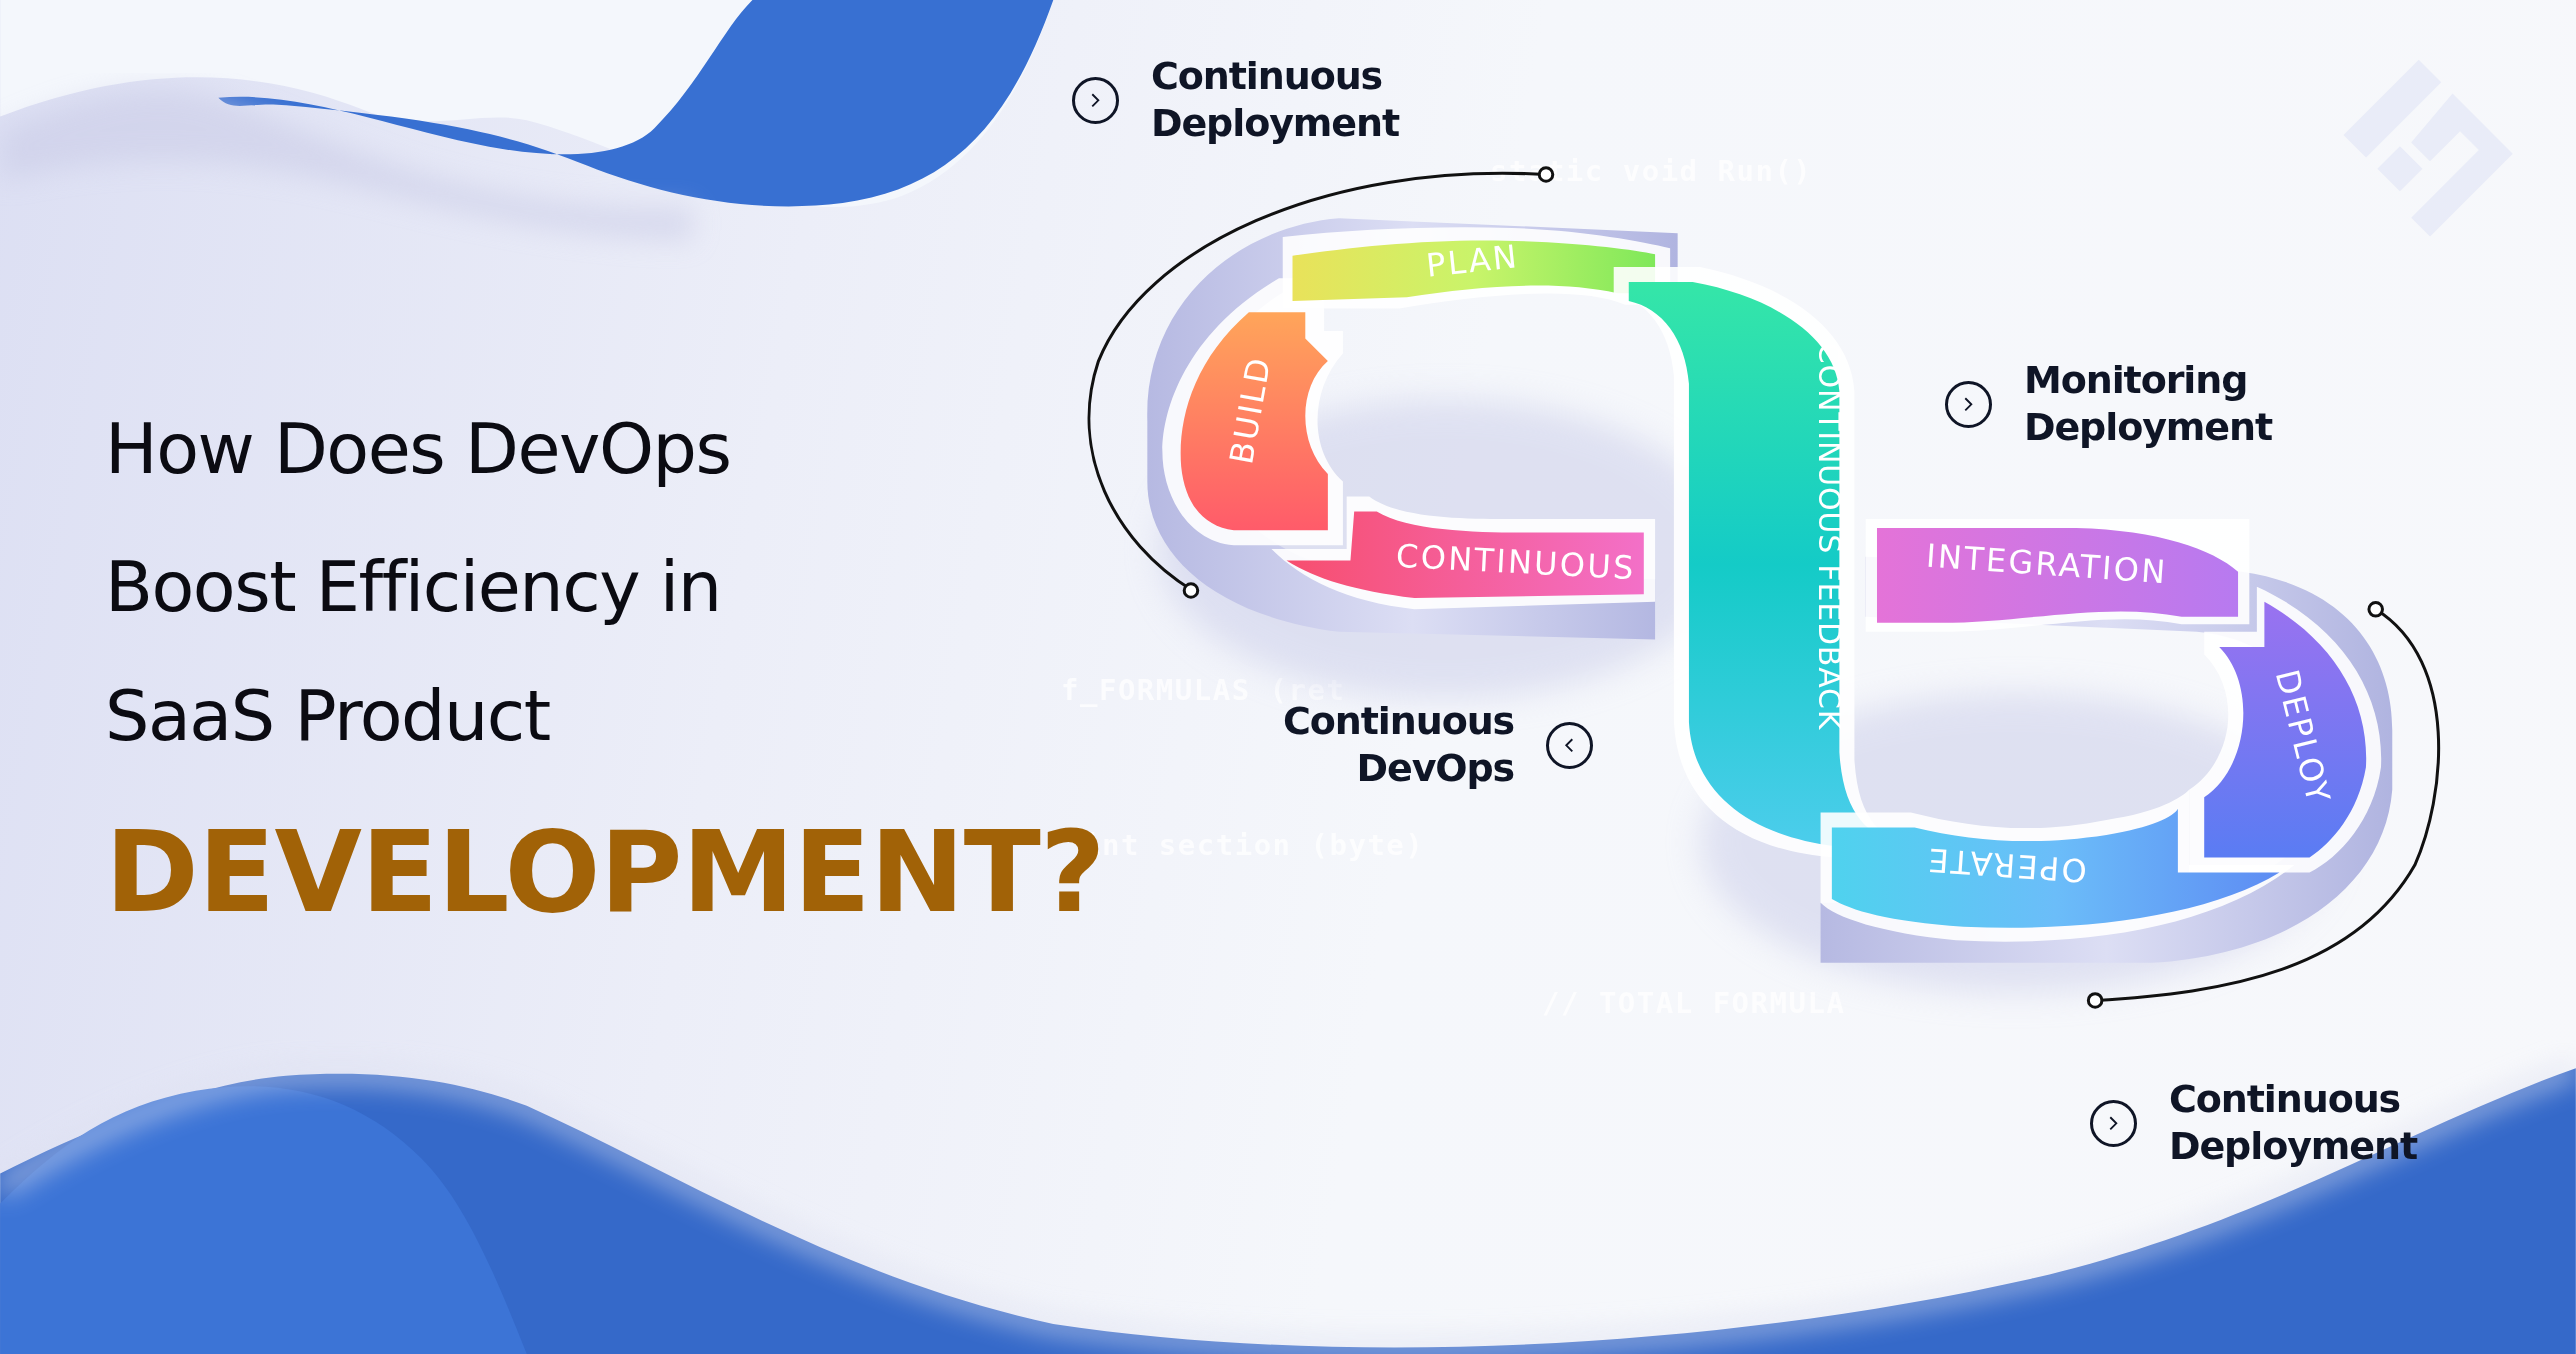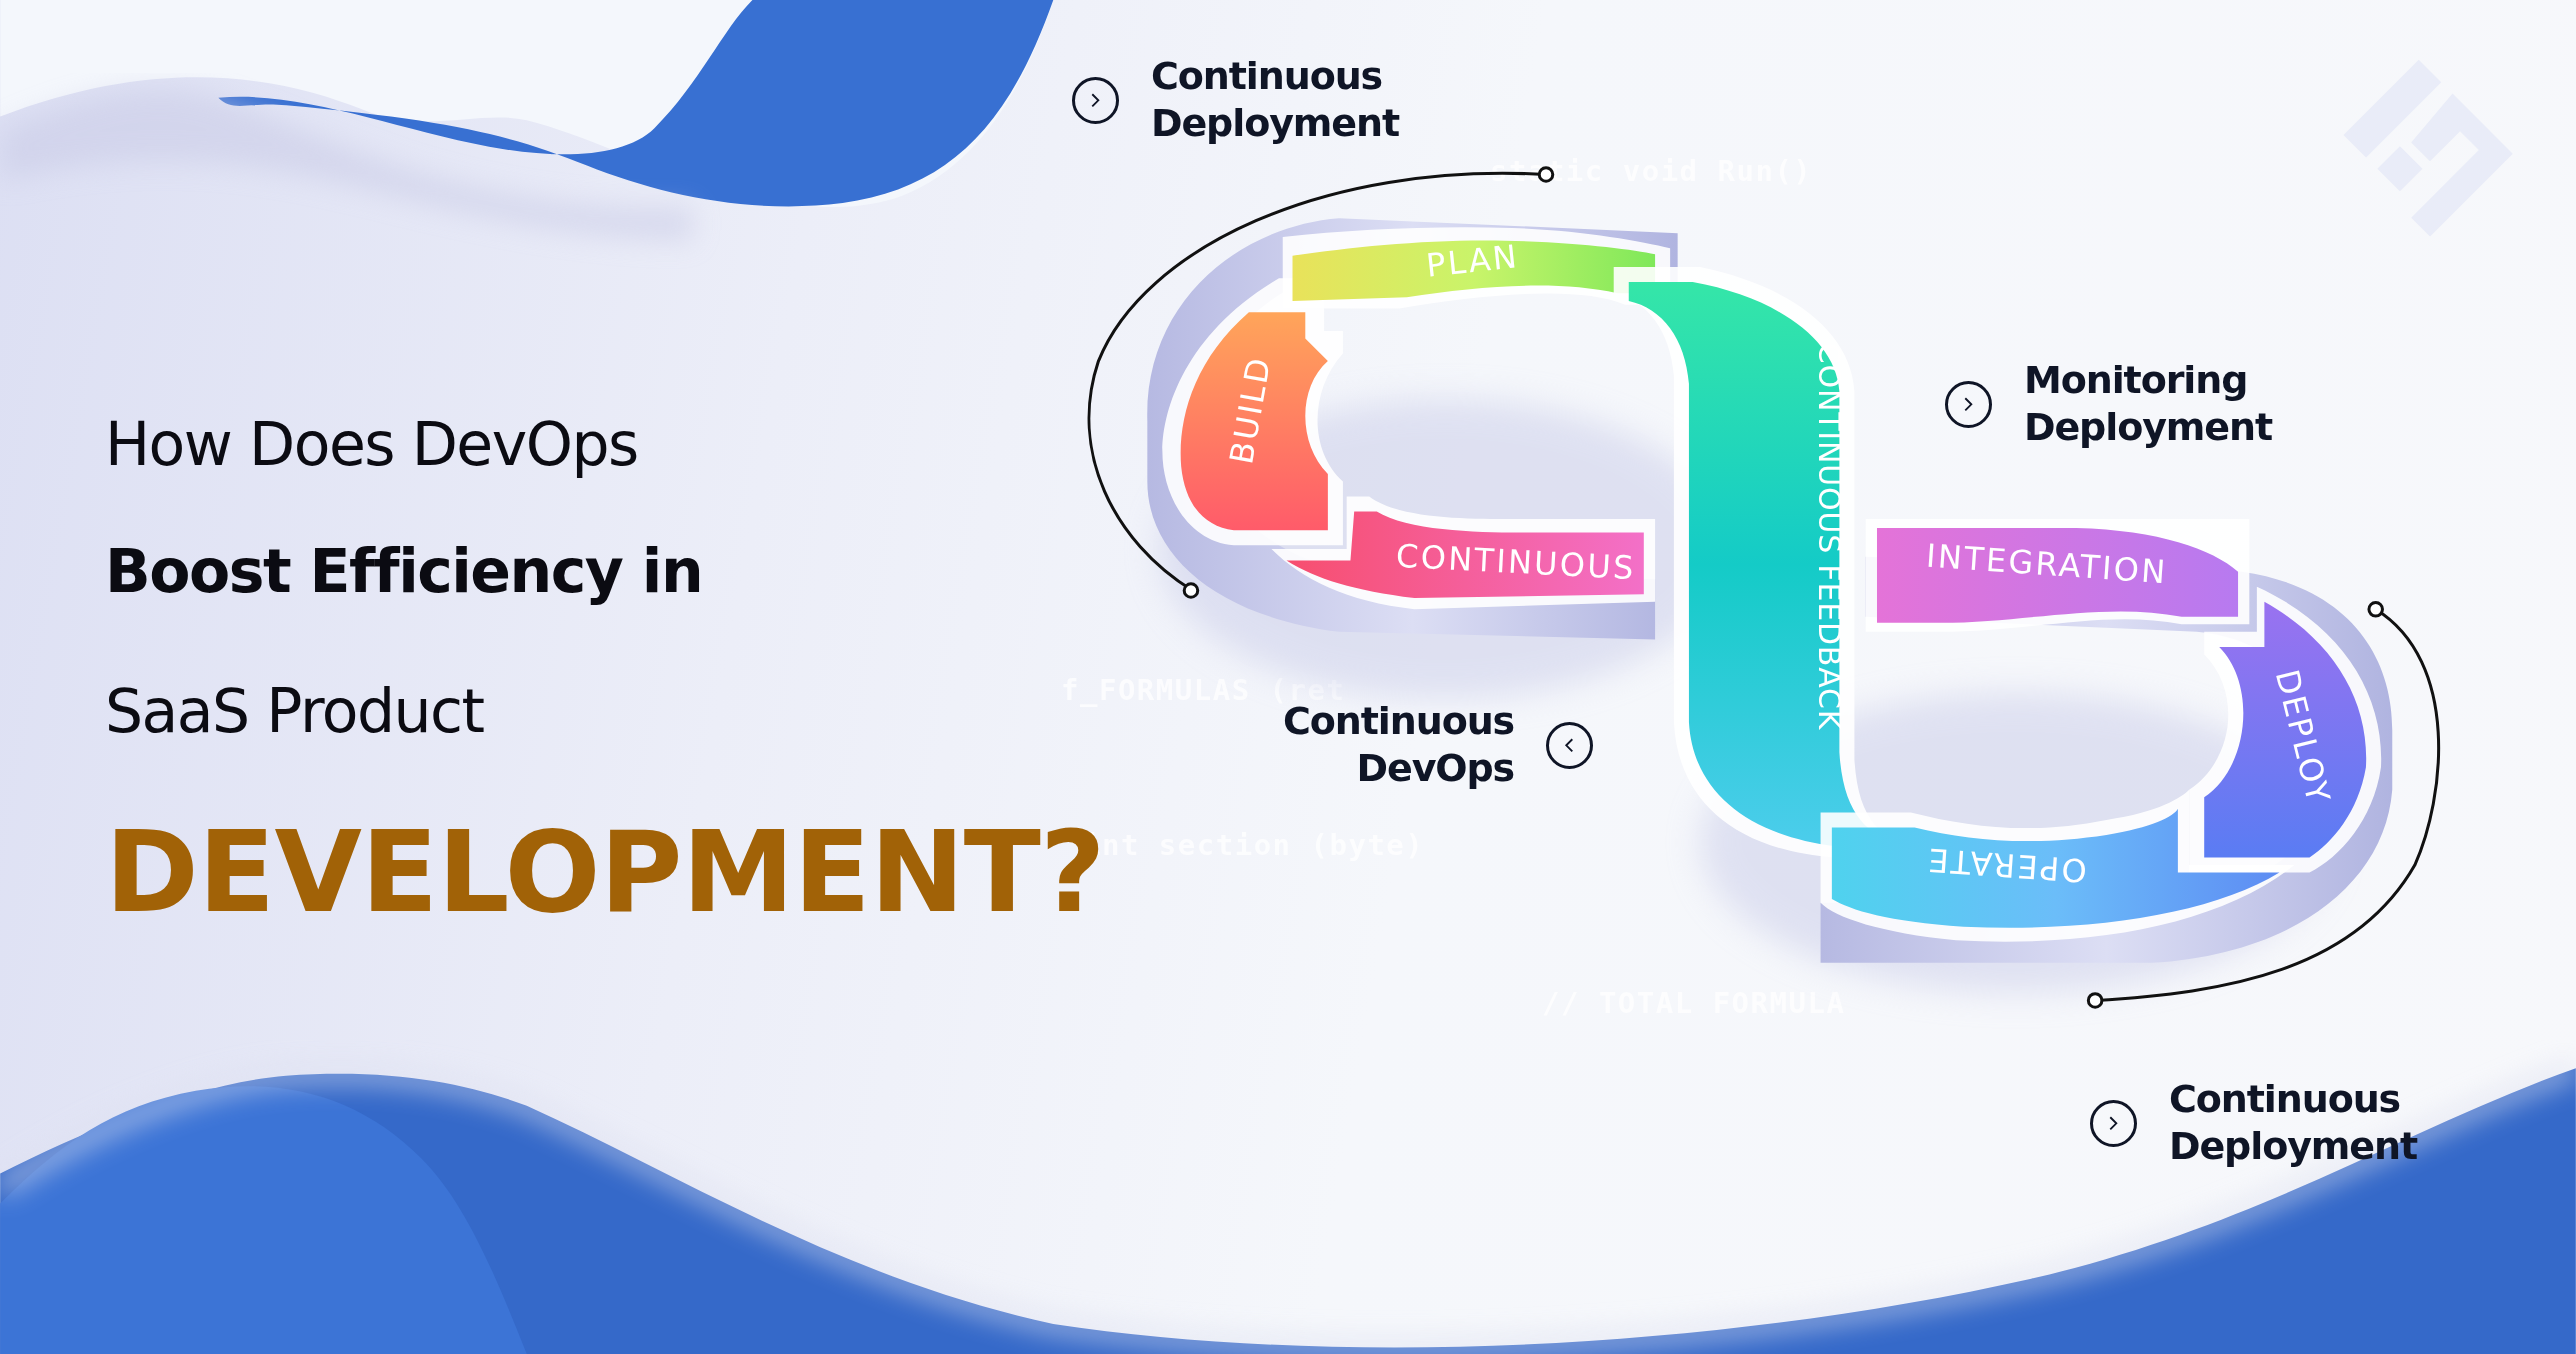--- a/index.html
+++ b/index.html
@@ -10,23 +10,23 @@
   }
   .bg-svg { position: absolute; left: 0; top: 0; width: 2576px; height: 1354px; }
   .code-bg {
     position: absolute; font-family: "DejaVu Sans Mono", monospace; font-size: 29px;
     color: rgba(255,255,255,0.75); font-weight: bold; white-space: pre; letter-spacing: 1.5px;
   }
   .title {
     position: absolute; left: 105px; top: 391px; color: #0b0b12;
     font-family: "DejaVu Sans", sans-serif; font-weight: normal;
   }
-  .title .line { display: block; font-size: 60px; line-height: 1; letter-spacing: -1.5px; }
+  .title .line { display: block; font-size: 70px; line-height: 1; letter-spacing: -1.5px; }
   .title .l1 { position: absolute; top: 22.6px; white-space: nowrap; }
-  .title .l2 { position: absolute; top: 150px; white-space: nowrap; font-weight: bold; }
+  .title .l2 { position: absolute; top: 161px; white-space: nowrap; }
   .title .l3 { position: absolute; top: 290px; white-space: nowrap; }
   .title .l4 {
     position: absolute; top: 425px; white-space: nowrap;
     font-family: "DejaVu Sans", sans-serif; font-weight: bold;
     font-size: 113px; color: #a16207; letter-spacing: -0.8px;
   }
   .callout { position: absolute; display: flex; align-items: center; gap: 32px; }
   .callout.left-icon { flex-direction: row; }
   .callout.right-icon { flex-direction: row-reverse; }
   .callout .ring {

